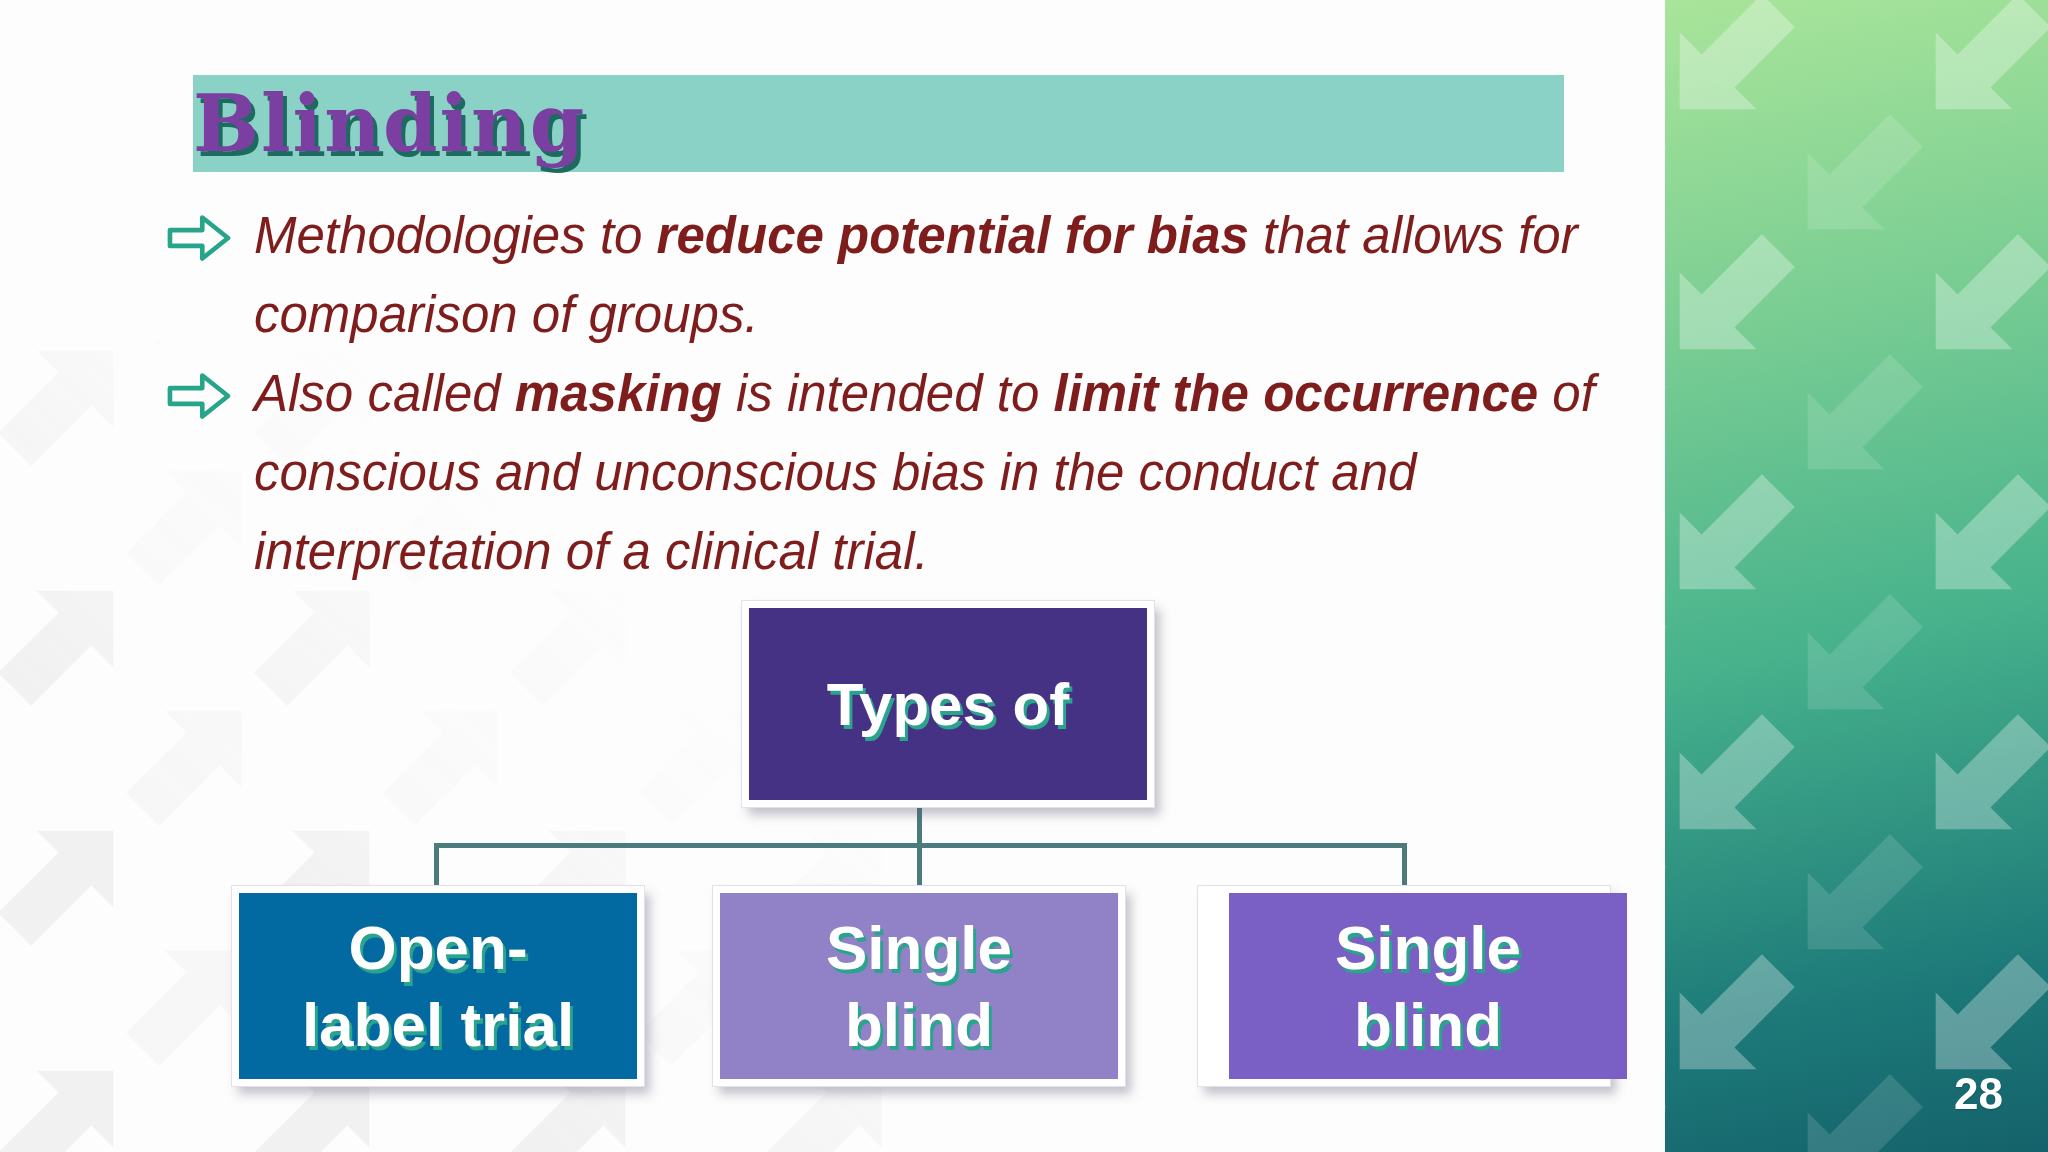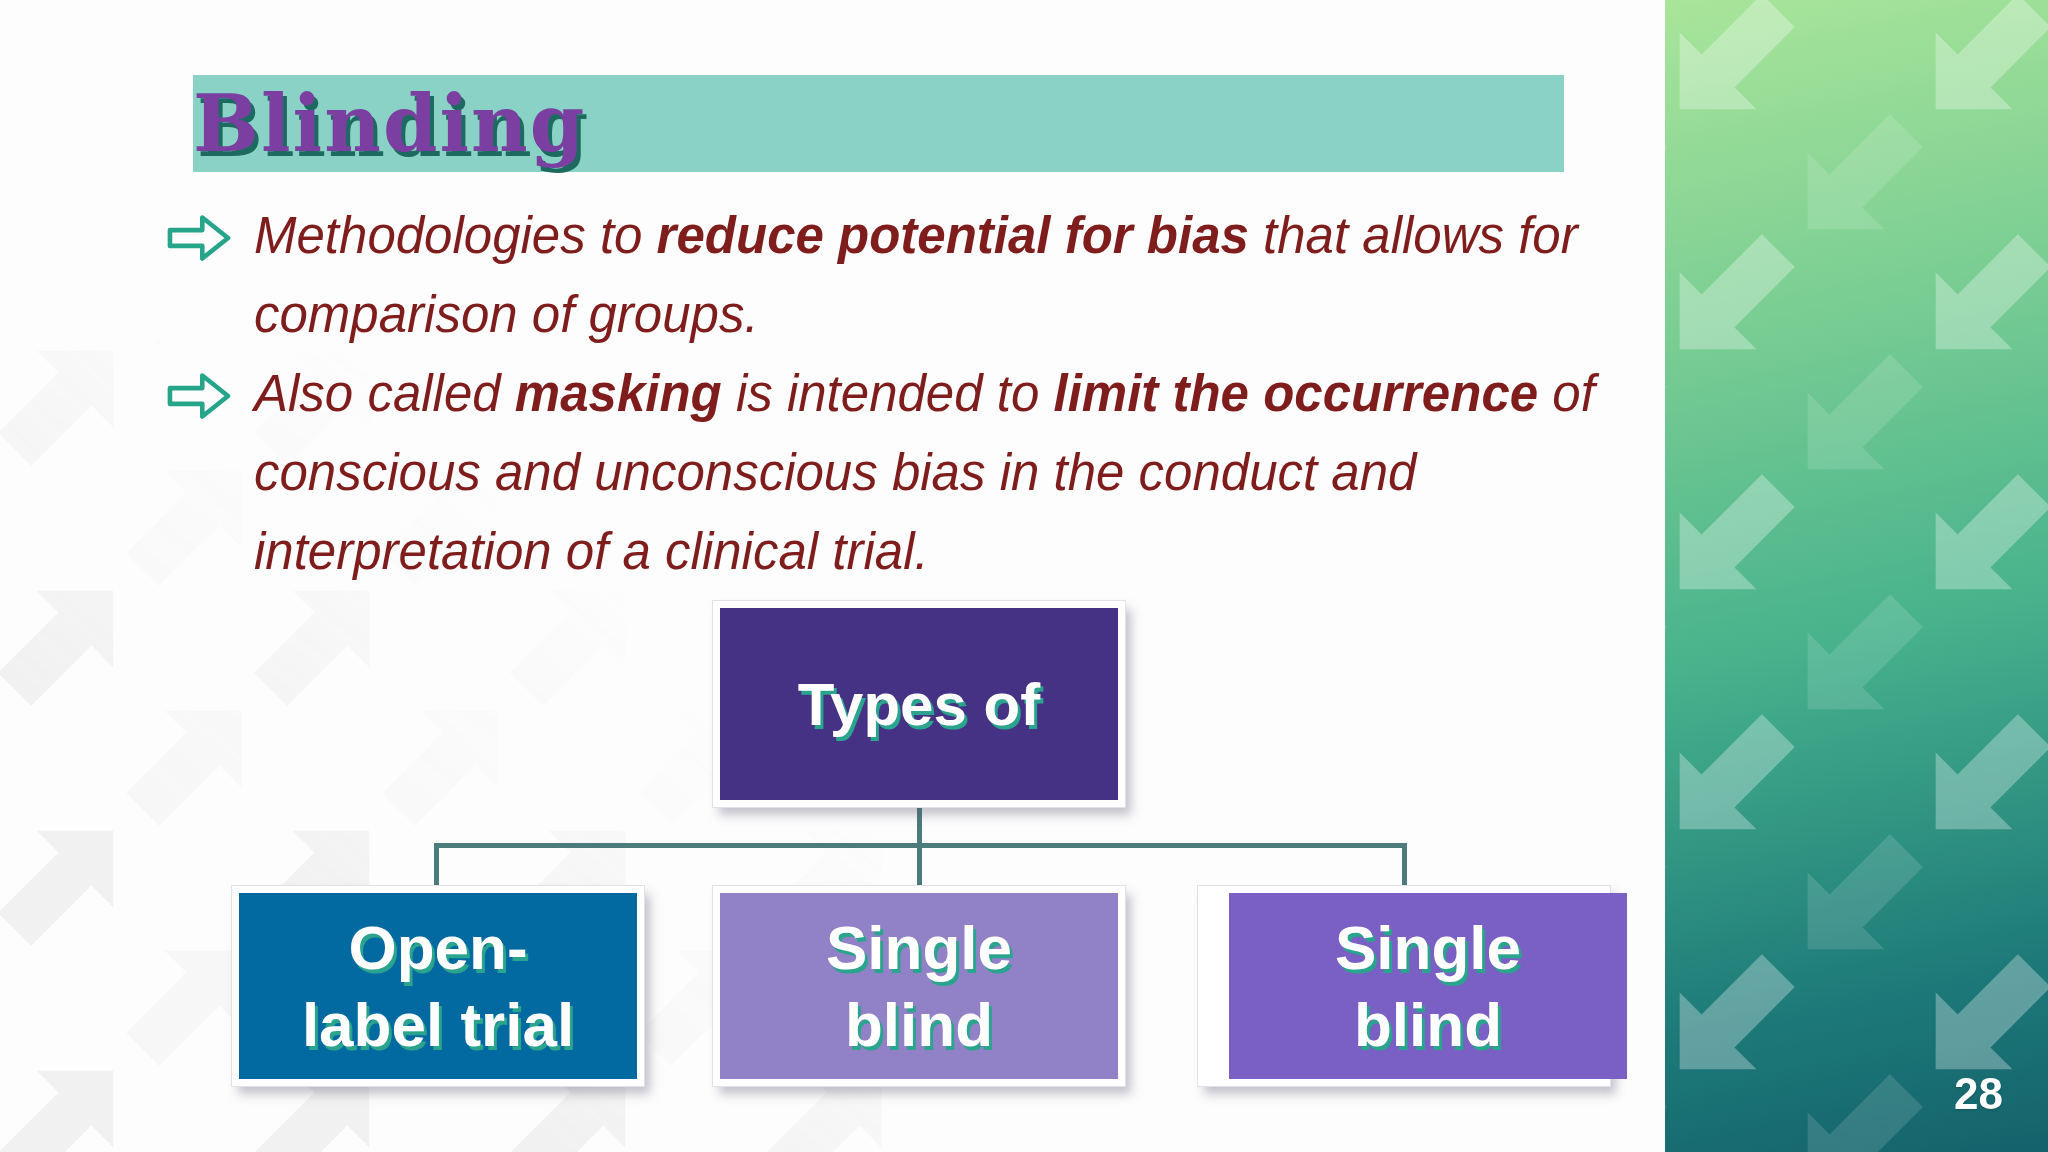--- a/index.html
+++ b/index.html
@@ -23,21 +23,21 @@
   .bullet{position:relative;padding-left:82px;}
   .bullet .arrow-ic{position:absolute;left:-6px;top:16px;width:66px;height:52px;}
   .bold{font-weight:bold;}
 
   
   .frame{position:absolute;background:#ffffff;padding:7px;
     box-shadow:0 0 0 1px #e3e0e8, 6px 8px 10px rgba(90,80,110,0.35);}
   .boxinner{width:100%;height:100%;display:flex;flex-direction:column;align-items:center;justify-content:center;
     color:#ffffff;font-weight:bold;text-align:center;}
   .boxinner span{display:block;text-shadow:3px 4px 0 #2aa48c;}
-  .root-frame{left:713px;top:601px;width:398px;height:192px;}
+  .root-frame{left:742px;top:601px;width:398px;height:192px;}
   .root-frame .boxinner{background:#453285;font-size:60px;line-height:73px;}
   .child-frame{top:886px;width:398px;height:186px;}
   .child-frame .boxinner{font-size:62px;line-height:77px;}
   .cf-0{left:232px;} .cf-0 .boxinner{background:#0369a1;text-align:right;}
   .cf-1{left:713px;} .cf-1 .boxinner{background:#9181c7;}
   .cf-2{left:1198px;} .cf-2 .boxinner{background:#7a5fc4;margin-left:24px;}
 
   
   .conn{position:absolute;background:#4b7b7b;}
   .c-vroot{left:917px;top:801px;width:5px;height:45px;}

